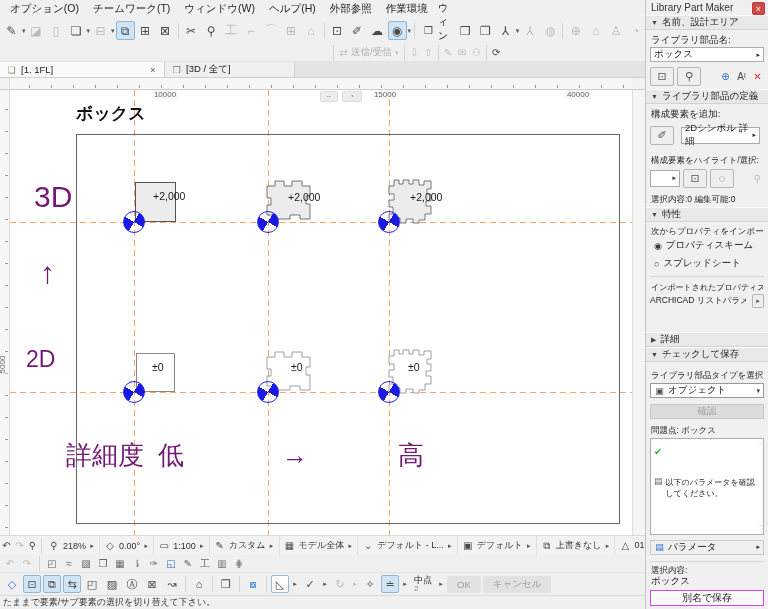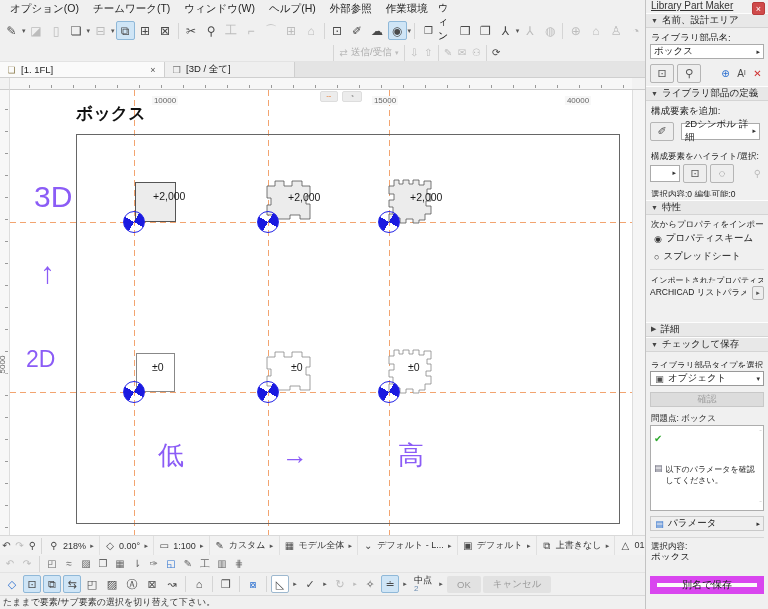--- a/index.html
+++ b/index.html
@@ -34,38 +34,38 @@
   .tab.active { background:#fafafa; width:165px; }
   .tab.idle { background:#efefef; width:130px; }
   .tabclose { margin-left:auto; font-size:9px; color:#555; width:10px; text-align:center; }
 
   
   .rulerrow { height:12px; display:flex; }
   .corner { width:10px; background:#f2f2f2; border-right:1px solid #ddd; border-bottom:1px solid #ccc; }
   .hruler { position:relative; width:622px; background:#f7f7f7; border-bottom:1px solid #ccc; }
   .hruler:after { content:""; position:absolute; left:0; right:0; bottom:1px; height:3px;
      background:repeating-linear-gradient(90deg, transparent 0 19px, #999 19px 20px, transparent 20px 22px); }
-  .hruler .rl { position:absolute; top:18px; font-size:8px; color:#666; transform:translateX(-50%); background:#f7f7f7; padding:0 2px; z-index:1; }
+  .hruler .rl { position:absolute; top:12px; font-size:8px; color:#666; transform:translateX(-50%); background:#f7f7f7; padding:0 2px; z-index:1; }
   .rspacer { width:13px; background:#f2f2f2; border-bottom:1px solid #ccc; }
   .canvaswrap { height:445px; display:flex; }
   .vruler { position:relative; width:10px; background:#f7f7f7; border-right:1px solid #ddd; }
   .vruler:after { content:""; position:absolute; top:0; bottom:0; right:1px; width:3px;
      background:repeating-linear-gradient(180deg, transparent 0 19px, #999 19px 20px, transparent 20px 22px); }
   .vruler .rl { position:absolute; left:-6px; top:270px; font-size:8px; color:#666; transform:rotate(-90deg); background:#f7f7f7; z-index:1; }
   .vscroll { width:13px; background:#f5f5f5; border-left:1px solid #ddd; }
 
   
   .canvas { position:relative; width:622px; height:445px; background:#fff; overflow:hidden; }
   .gv { position:absolute; top:0; bottom:0; width:1px;
         background:repeating-linear-gradient(180deg,#f2a470 0 6px,transparent 6px 10px); }
   .gh { position:absolute; left:0; right:0; height:1px;
         background:repeating-linear-gradient(90deg,#f2a470 0 6px,transparent 6px 10px); }
   .bigrect { position:absolute; left:66px; top:44px; width:544px; height:390px; border:1px solid #666; }
   .cvtitle { position:absolute; left:66px; top:12px; font-size:17px; font-weight:bold; color:#111; }
-  .red { position:absolute; color:#8b5cf6; line-height:1; }
+  .red { position:absolute; color:#701a75; line-height:1; }
   .marker { position:absolute; width:22px; height:22px; border:1.5px solid #2525e6; border-radius:50%;
             background:conic-gradient(from 30deg,#1a1ae0 0 90deg,transparent 90deg 180deg,#1a1ae0 180deg 270deg,transparent 270deg);
             transform:translate(-50%,-50%); }
   .shape-rect { position:absolute; border:1px solid #555; background:#ececec; }
   .shape-rect.flat { background:#fff; border-color:#888; }
   .shapesvg { position:absolute; }
   .shlabel { position:absolute; font-size:10.5px; color:#1a1a1a; white-space:nowrap; }
   .chip { position:absolute; top:1px; height:11px; background:#ececec; border:1px solid #ddd; border-radius:2px;
           font-size:8px; display:flex; align-items:center; justify-content:center; color:#e8935a; }
 
@@ -81,21 +81,21 @@
   .editrow .ic { width:18px; height:18px; font-size:11px; }
   .midpt { display:flex; flex-direction:column; justify-content:center; line-height:1; padding:0 3px; }
   .midpt .t1 { font-size:9px; color:#222; }
   .midpt .t2 { font-size:8px; color:#6a8bb0; }
   .gbtn { height:17px; border:none; border-radius:2px; background:#e2e2e2; color:#9b9b9b; font-size:9.5px; padding:0 10px; font-family:inherit; }
   .whitebtn { background:#fff; border:1px solid #9db8cf; border-radius:2px; }
 
   .statusbar { height:14px; background:#f0f0f0; border-top:1px solid #d9d9d9; font-size:9px; color:#333; display:flex; align-items:center; padding-left:3px; white-space:nowrap; overflow:hidden; }
 
   
-  .ptitle { height:18px; display:flex; font-size:10px; color:#333; padding:0 5px; position:relative;text-decoration:underline; }
+  .ptitle { height:18px; display:flex; align-items:center; font-size:10px; color:#333; padding:0 5px; position:relative; }
   .pclose { position:absolute; right:3px; top:2px; width:13px; height:13px; background:#cf4a4a; border:1px solid #b93c3c; border-radius:2px;
             color:#fff; font-size:9px; display:flex; align-items:center; justify-content:center; }
   .sech { height:16px; background:#e8e8e8; border-top:1px solid #fdfdfd; border-bottom:1px solid #d4d4d4;
           display:flex; align-items:center; font-size:9.5px; color:#222; padding:0 5px; gap:4px; }
   .sech .tri { font-size:7px; color:#444; }
   .plabel { font-size:9.5px; color:#222; margin:4px 5px 1px; white-space:nowrap; overflow:hidden; }
   .plabel.tiny { font-size:8.5px; }
   .pfield { background:#fff; border:1px solid #ababab; height:17px; margin:2px 4px; display:flex; align-items:center;
             font-size:9.5px; padding:0 3px; }
   .pfield .flex { flex:1; }
@@ -108,21 +108,21 @@
   .phr { height:1px; background:#d8d8d8; margin:4px 4px 2px; }
   .selbox { background:#fff; border:1px solid #999; height:18px; margin:2px 4px; display:flex; align-items:center; gap:3px; font-size:9.5px; padding:0 3px; }
   .confirm { height:16px; margin:4px 4px 2px; background:#dcdcdc; border:1px solid #c8c8c8; color:#a0a0a0; font-size:9.5px;
              display:flex; align-items:center; justify-content:center; }
   .listbox { background:#fff; border:1px solid #adadad; margin:2px 4px; height:118px; position:relative; font-size:8px; overflow:hidden; }
   .lline { display:flex; gap:3px; margin:8px 3px 0; align-items:flex-start; }
   .lline .g { color:#2faa2f; font-size:10px; line-height:1; }
   .lline .p { color:#667; font-size:9px; line-height:1; }
   .caret { position:absolute; right:1px; color:#ccc; font-size:8px; }
   .parambtn { height:16px; margin:3px 4px 2px; background:#efefef; border:1px solid #c9c9c9; display:flex; align-items:center; gap:3px; font-size:9.5px; padding:0 3px; }
-  .saveas { height:18px; margin:15px 4px; background:#fbfbfb; border:7px solid #d946ef; font-size:10px; color:#222;
+  .saveas { height:18px; margin:3px 4px; background:#fbfbfb; border:1px solid #d946ef; font-size:10px; color:#222;
             display:flex; align-items:center; justify-content:center;font-family:Liberation Mono, monospace; }
   .spacefill { flex:1; }
 </style>
 </head>
 <body>
 
 <div class="app">
   <div class="left">
 
     <div class="menubar">
@@ -238,20 +238,21 @@
 
         <div class="chip" style="left:310px;width:18px">╌</div>
         <div class="chip" style="left:332px;width:20px;color:#999">◔</div>
 
         <div class="bigrect"></div>
         <div class="cvtitle">ボックス</div>
 
         <div class="red" style="left:24px;top:92px;font-size:30px">3D</div>
         <div class="red" style="left:30px;top:168px;font-size:30px">↑</div>
         <div class="red" style="left:16px;top:258px;font-size:23px">2D</div>
+        <div class="red" style="left:56px;top:352px;font-size:26px">詳細度</div>
         <div class="red" style="left:148px;top:352px;font-size:26px">低</div>
         <div class="red" style="left:272px;top:352px;font-size:26px">→</div>
         <div class="red" style="left:388px;top:352px;font-size:26px">高</div>
 
         <div class="shape-rect" style="left:125px;top:92px;width:41px;height:40px"></div>
         <svg class="shapesvg" style="left:253px;top:89px" width="49" height="43">
           <polygon points="4,7 12,7 12,2 21,2 21,7 29,7 29,2 39,2 39,7 47,7 47,17 43,17 43,25 47,25 47,40 37,40 37,36 27,36 27,40 13,40 13,36 4,36 4,26 8,26 8,19 4,19" fill="#ececec" stroke="#555" stroke-width="0.8"></polygon>
         </svg>
         <svg class="shapesvg" style="left:377px;top:88px" width="46" height="47">
           <polygon points="2,8 7,8 7,2 12,2 12,6 16,6 16,2 22,2 22,6 26,6 26,2 32,2 32,7 37,7 37,3 44,3 44,11 40,11 40,16 44,16 44,23 39,23 39,28 44,28 44,36 38,36 38,42 32,42 32,45 26,45 26,41 19,41 19,45 13,45 13,40 8,40 8,44 2,44 2,36 6,36 6,29 2,29 2,22 7,22 7,16 2,16" fill="#ececec" stroke="#555" stroke-width="0.8"></polygon>

